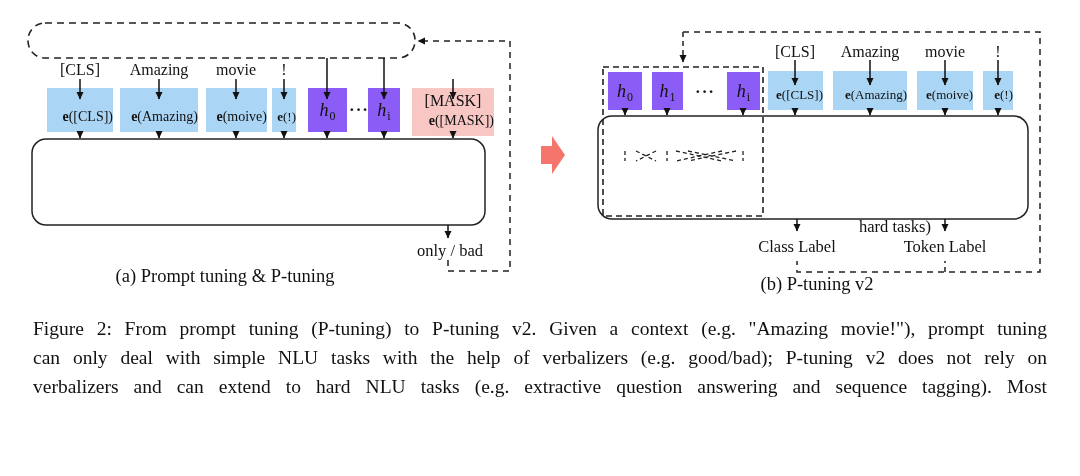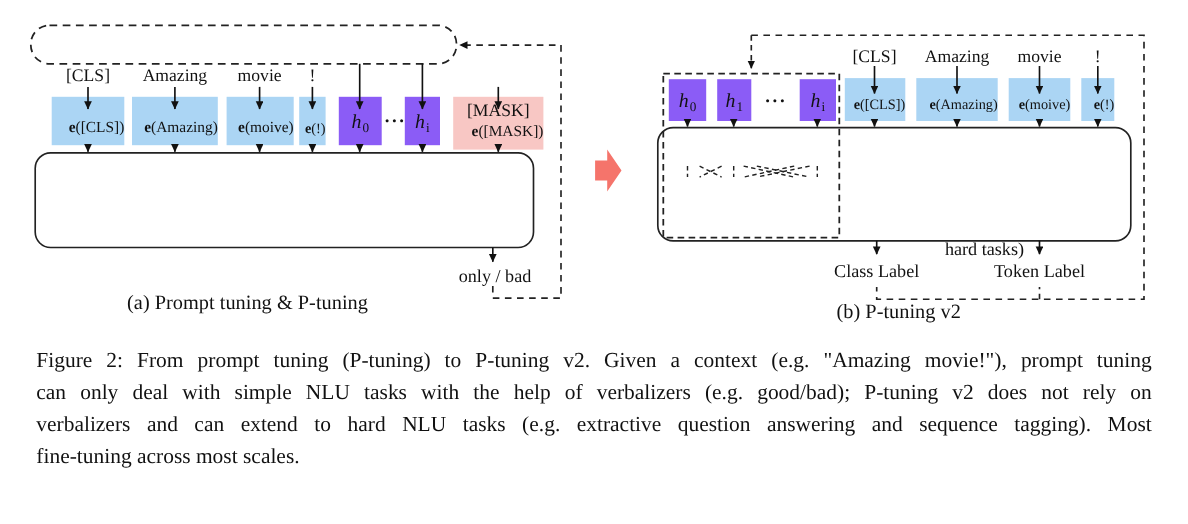--- a/index.html
+++ b/index.html
@@ -198,16 +198,15 @@
       <line x1="945" y1="219" x2="945" y2="231" marker-end="url(#arr)"></line>
     </g>
 
     <polygon points="541,146 552,146 552,136 565,155 552,174 552,164 541,164" fill="#f5746b"></polygon>
   </svg>
 
   <div id="caption">
     <div class="line">Figure 2: From prompt tuning (P-tuning) to P-tuning v2. Given a context (e.g. "Amazing movie!"), prompt tuning</div>
     <div class="line">can only deal with simple NLU tasks with the help of verbalizers (e.g. good/bad); P-tuning v2 does not rely on</div>
     <div class="line">verbalizers and can extend to hard NLU tasks (e.g. extractive question answering and sequence tagging). Most</div>
-    <div class="line last">fine-tuning across most scales.</div>
   </div>
 
 </div>
 
 </body></html>

